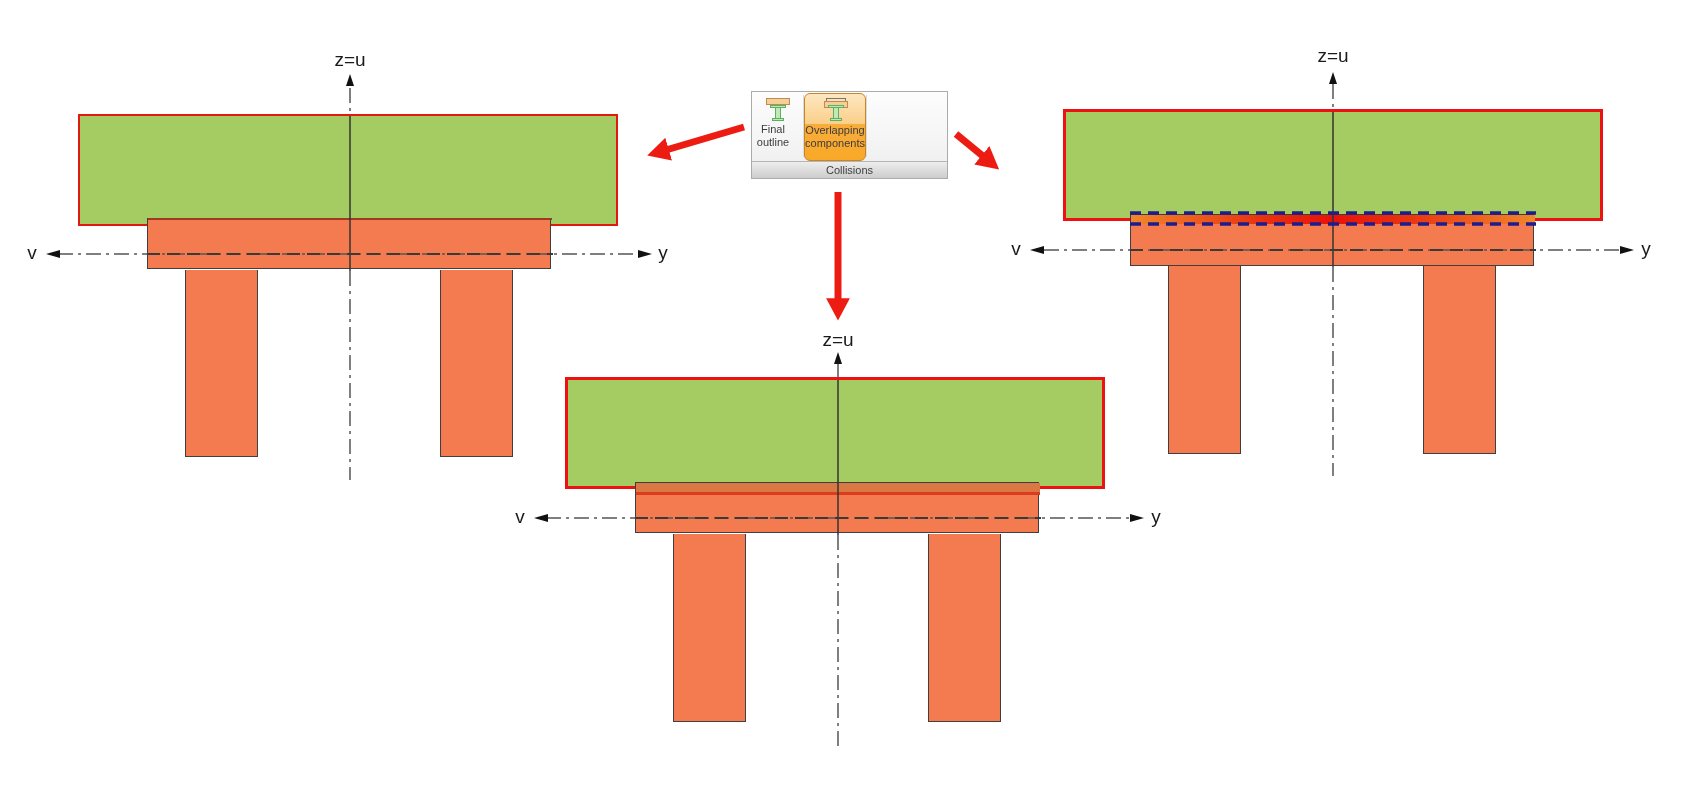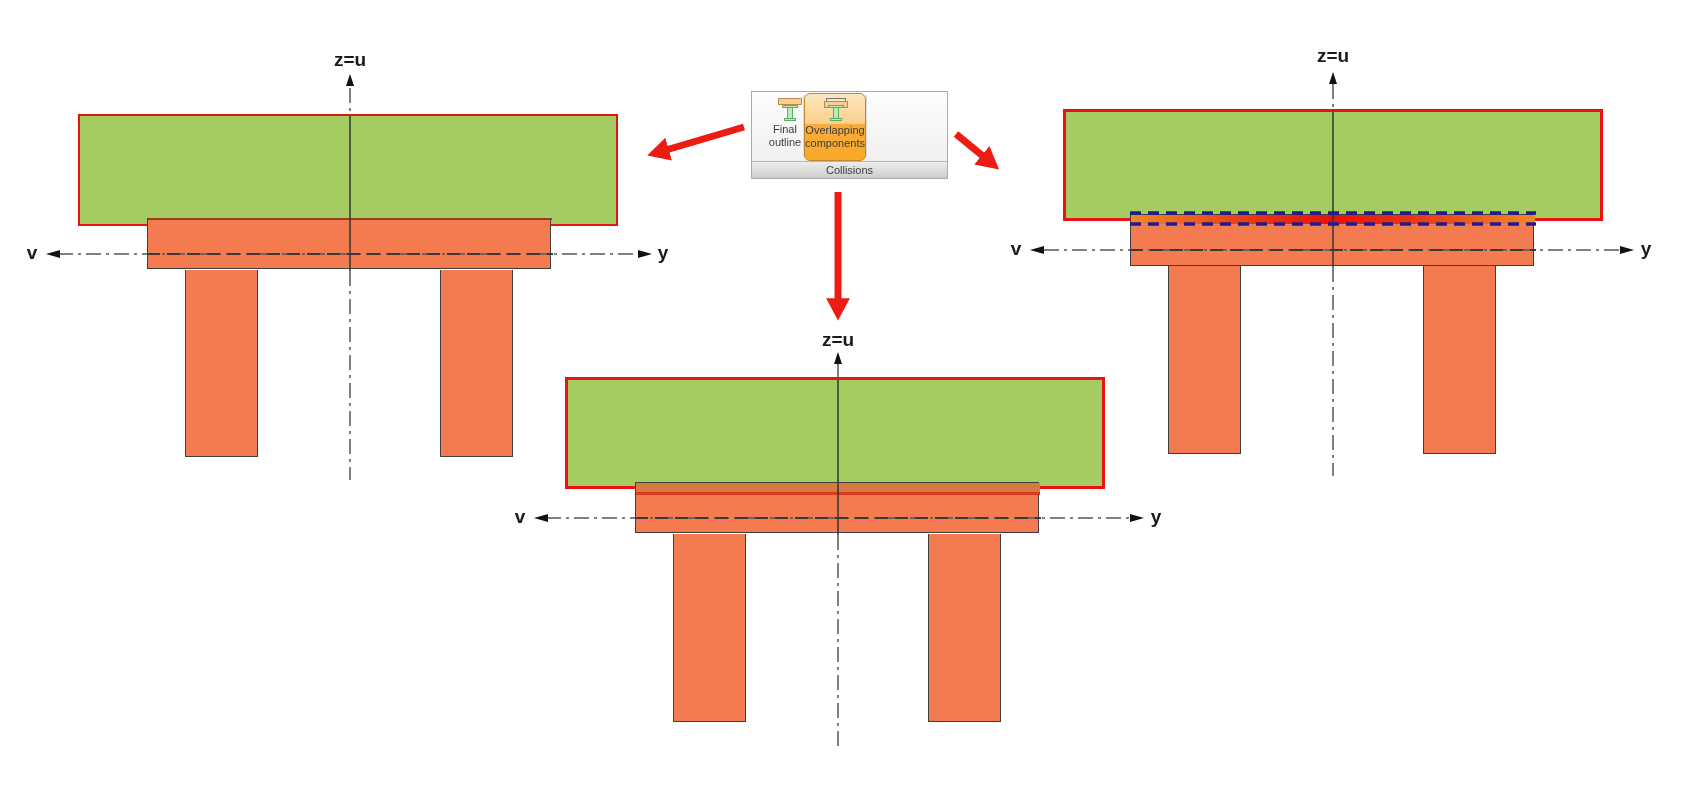--- a/index.html
+++ b/index.html
@@ -9,21 +9,21 @@
   }
   
   .layer{position:absolute;inset:0;pointer-events:none;}
   .shape{position:absolute;box-sizing:border-box;}
   .slab-thin{background:#A4CC62;border:2px solid #E2190F;}
   .slab-thick{background:#A4CC62;border:3px solid #EE1111;}
   .beam{background:#F47B50;border:1px solid #3F3F3F;}
   .beam-noTop{border-top:none;}
   .axis-label{
     position:absolute;color:#1a1a1a;font-size:19px;line-height:20px;
-    text-align:center;white-space:nowrap;z-index:7;font-weight:bold;
+    text-align:center;white-space:nowrap;z-index:7;
   }
   
   #toolbar{
     position:absolute;left:751px;top:91px;width:197px;height:88px;
     box-sizing:border-box;border:1px solid #ABABAB;
     background:linear-gradient(#FDFDFD,#F4F4F4 60%,#ECECEC);
     z-index:10;font-size:11px;color:#3C3C3C;
   }
   .tb-btn{
     position:absolute;top:1px;height:68px;text-align:center;cursor:default;
@@ -135,21 +135,21 @@
 
     <g stroke="#EC1C12" stroke-width="7" fill="none">
       <line x1="744" y1="127" x2="666" y2="150" marker-end="url(#redhead)"></line>
       <line x1="838" y1="192" x2="838" y2="301" marker-end="url(#redhead)"></line>
       <line x1="956" y1="134" x2="984" y2="157" marker-end="url(#redhead)"></line>
     </g>
   </svg>
 
   <div id="toolbar">
 
-    <div class="tb-btn" style="left:13px;width:40px;text-align:center;">
+    <div class="tb-btn" style="left:1px;width:40px;text-align:center;">
       <div class="icon-wrap">
         <div class="ic ic-slab" style="left:13px;top:1px;"></div>
         <div class="ic ic-fl" style="left:17px;top:8px;width:16px;height:3px;"></div>
         <div class="ic ic-fl" style="left:22px;top:10px;width:6px;height:12px;"></div>
         <div class="ic ic-fl" style="left:19px;top:21px;width:12px;height:3px;"></div>
       </div>
       <div class="tb-label">Final</div>
       <div class="tb-label">outline</div>
     </div>
     <div class="tb-sep" style="left:51px;"></div>

